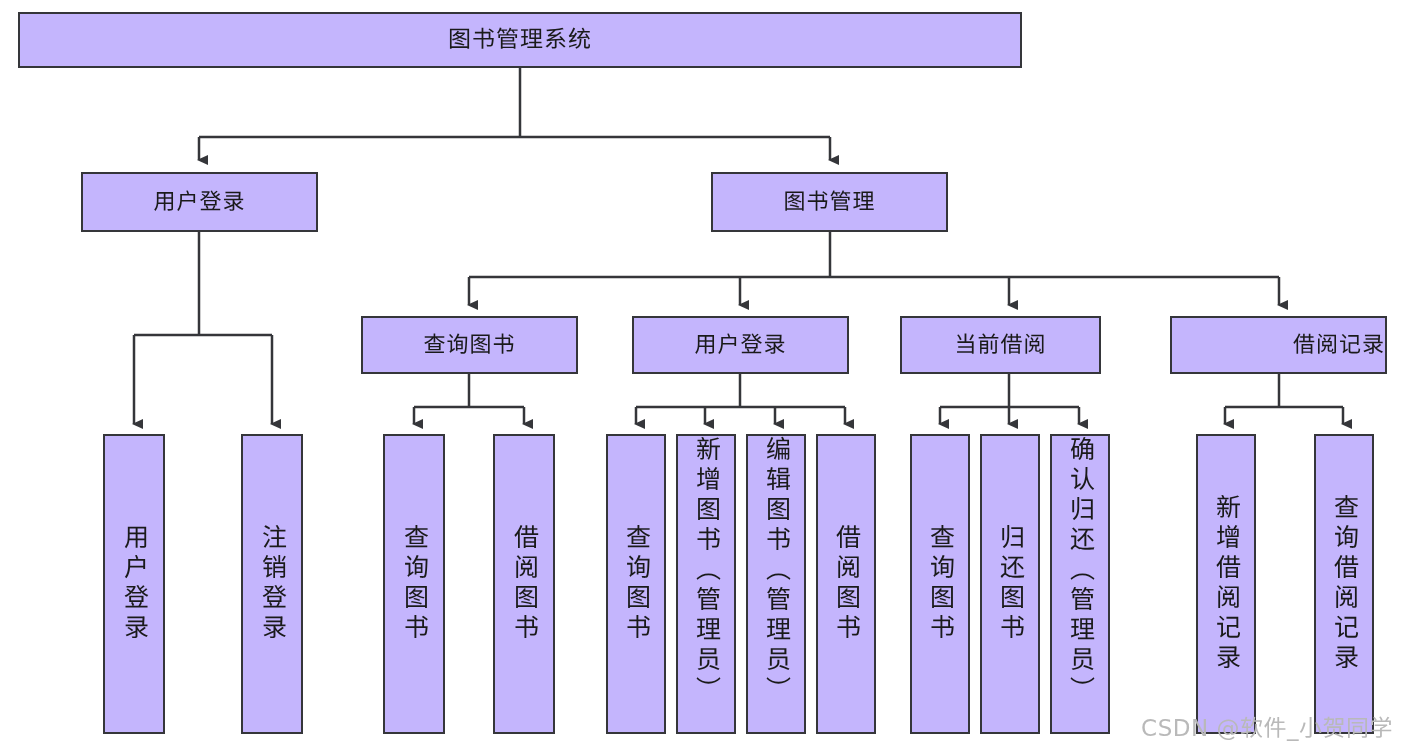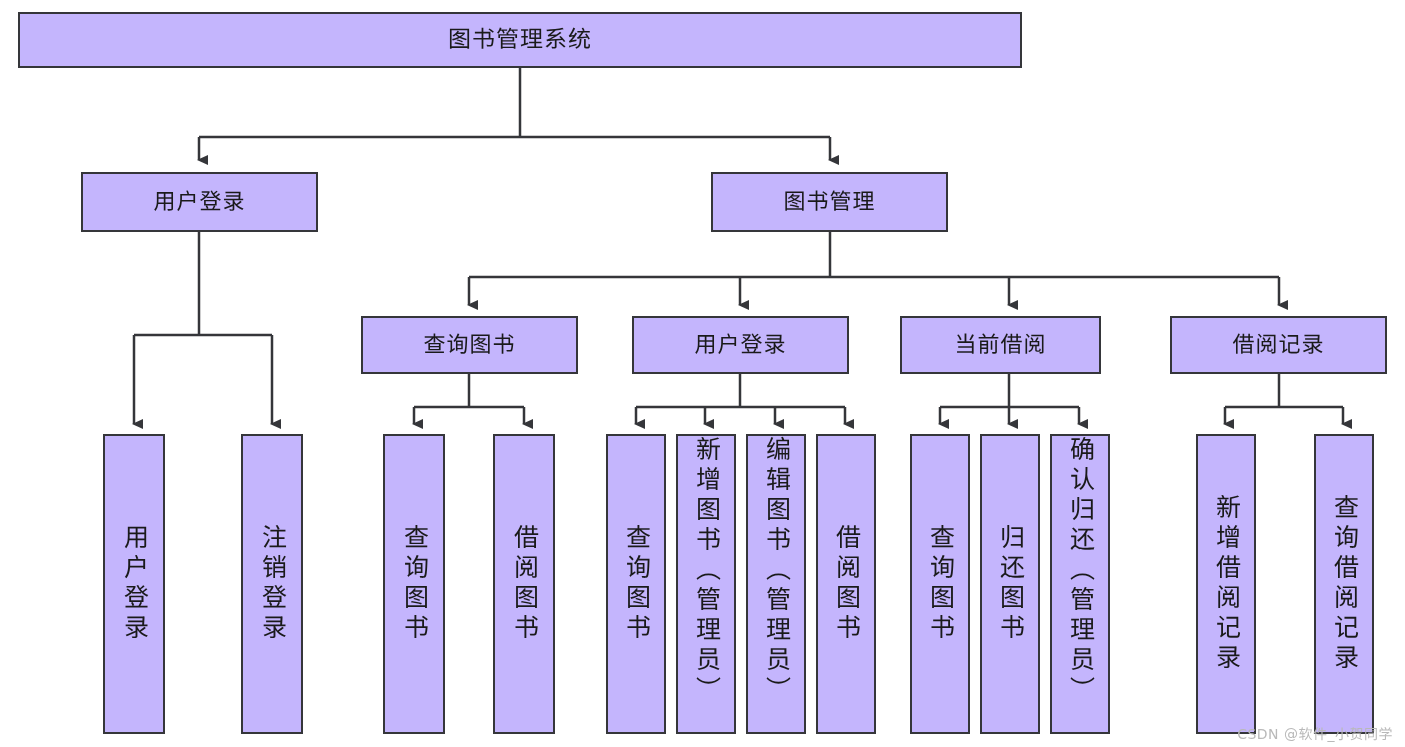--- a/index.html
+++ b/index.html
@@ -75,21 +75,21 @@
     stroke-width: 2.5;
     fill: none;
   }
   .arrowfill {
     fill: #35363a;
   }
   #watermark {
     position: absolute;
     right: 12px;
     bottom: 4px;
-    font-size: 14px;
+    font-size: 23px;
     color: #b9b9b9;
     letter-spacing: 0.5px;
     white-space: nowrap;
   }
 </style>
 </head>
 <body>
 
 <div id="canvas">
 
@@ -158,21 +158,21 @@
   </div>
 
   <div class="node h-node" style="left:632px; top:316px; width:217px; height:58px;">
     <span class="node-label">用户登录</span>
   </div>
 
   <div class="node h-node" style="left:900px; top:316px; width:201px; height:58px;">
     <span class="node-label">当前借阅</span>
   </div>
 
-  <div class="node h-node" style="left:1170px; top:316px; width:217px; height:58px;">
+  <div class="node h-node" style="left:1170px; top:316px; width:217px; height:58px;justify-content:flex-end;">
     <span class="node-label">借阅记录</span>
   </div>
 
   <div class="node v-node center-v" style="left:103px; top:434px; width:62px; height:300px;">
     <span class="node-label">用户登录</span>
   </div>
 
   <div class="node v-node center-v" style="left:241px; top:434px; width:62px; height:300px;">
     <span class="node-label">注销登录</span>
   </div>

